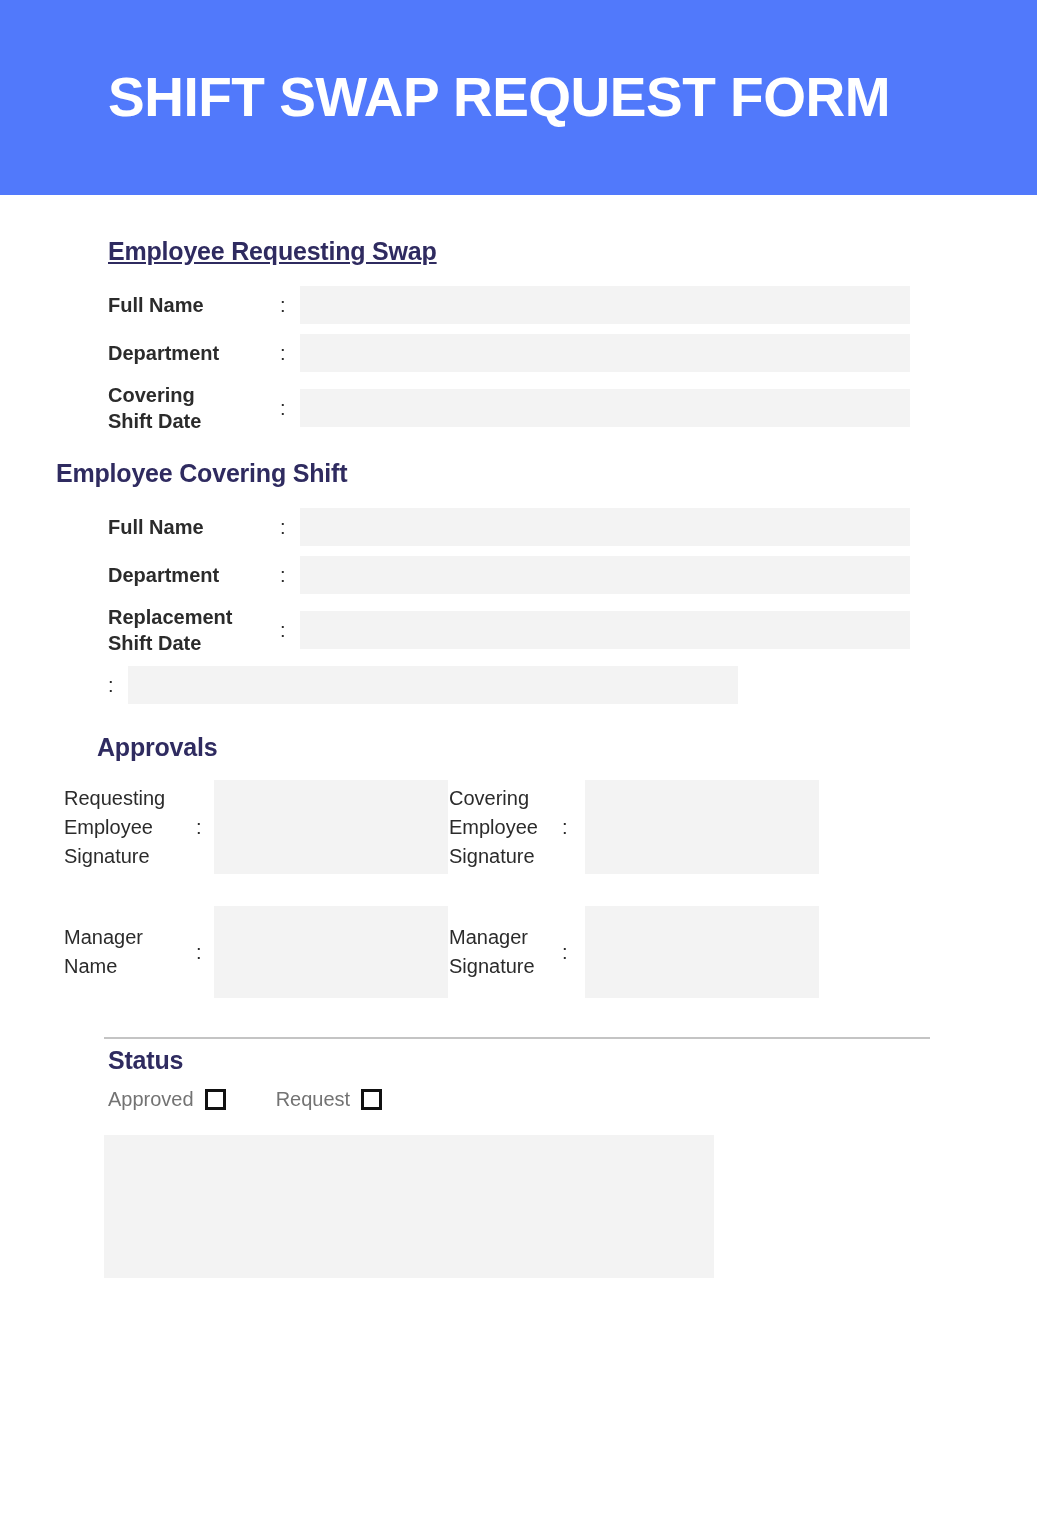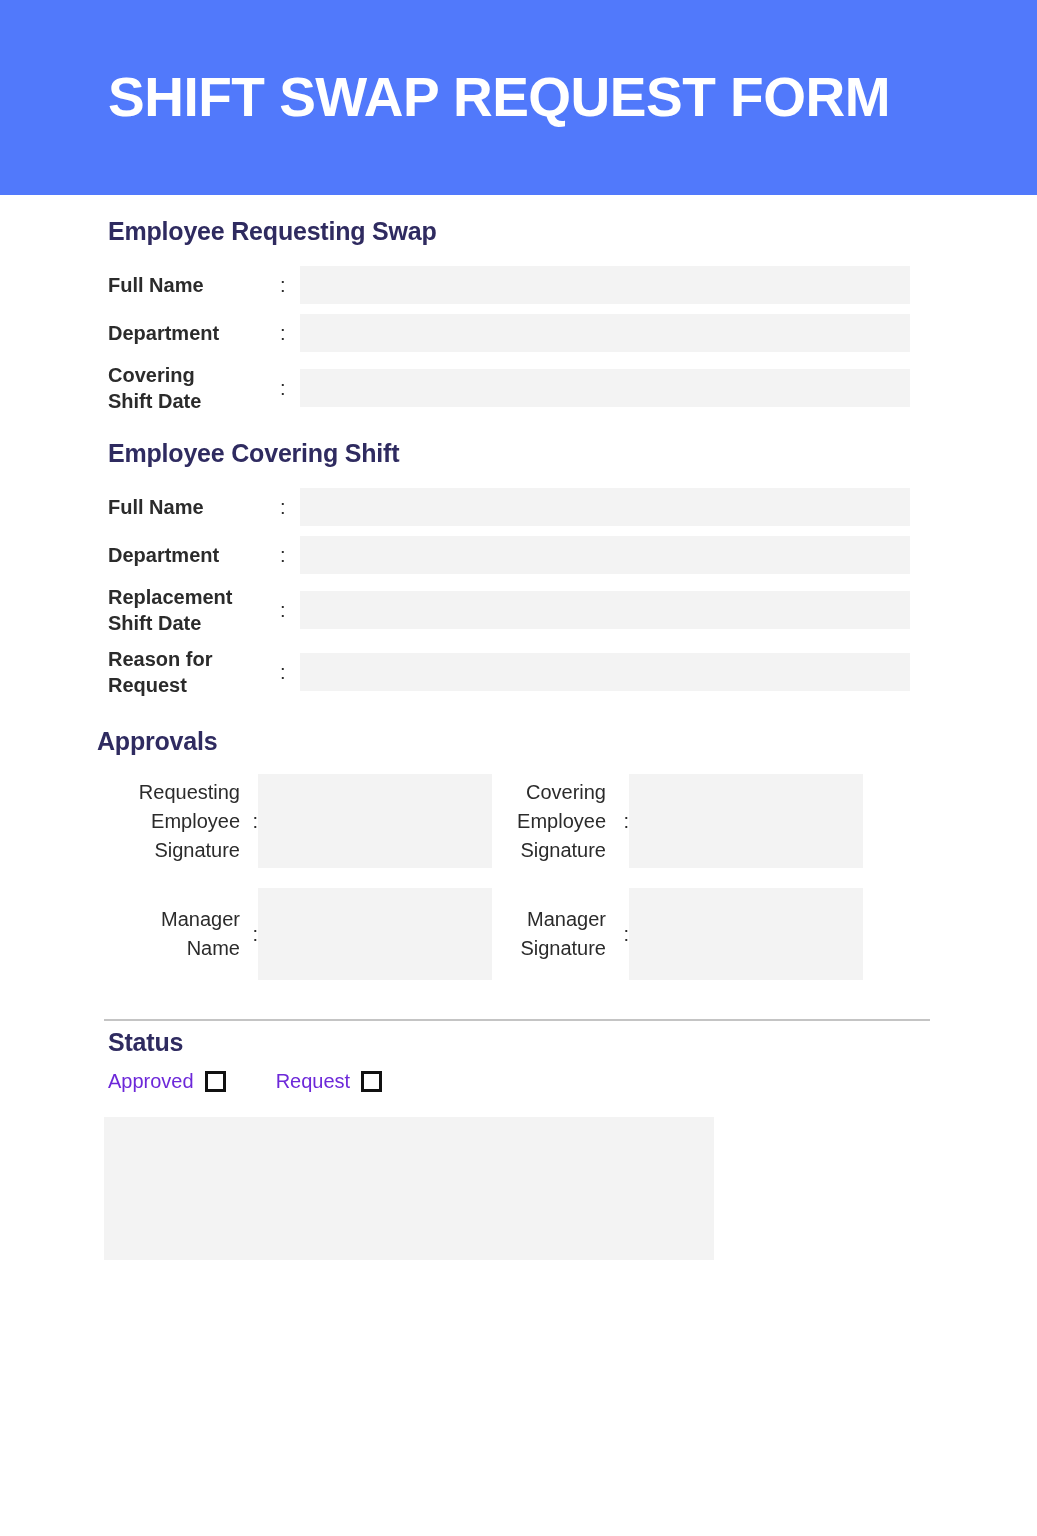--- a/index.html
+++ b/index.html
@@ -87,36 +87,35 @@
   }
 
   
   .sec-main {
     padding-left: 108px;
   }
   .sec-main .field-box {
     width: 610px;
   }
 
-  .s1-heading { margin-top: 24px; }
+  .s1-heading { margin-top: 44px; text-decoration: underline; }
   .s1-rows    { margin-top: 22px; }
   .s2-heading { margin-top: 27px; }
   .s2-rows    { margin-top: 22px; }
 
   .two-line .field-label { line-height: 26px; }
 
   
   .appr-heading { margin-top: 31px; }
   .appr-grid {
     margin-top: 20px;
-    padding-left: 108px;
+    padding-left: 64px;
     display: grid;
     grid-template-columns: 385px 1fr;
-    row-gap: 20px;
-    text-align: right;
+    row-gap: 32px;
   }
   .appr-cell {
     display: flex;
     align-items: center;
   }
   .appr-cell .appr-label {
     color: #2b2b2b;
     font-size: 20px;
     line-height: 29px;
   }
@@ -154,21 +153,21 @@
     margin-top: 14px;
     padding-left: 108px;
     display: flex;
     align-items: center;
   }
   .status-opt {
     display: flex;
     align-items: center;
   }
   .status-opt-label {
-    color: #6d28d9;
+    color: #737373;
     font-size: 20px;
     line-height: 24px;
     text-align: right;
   }
   .checkbox {
     width: 15px;
     height: 15px;
     border: 3px solid #111111;
     margin-left: 11px;
     background: #ffffff;
@@ -216,21 +215,21 @@
         <div class="field-label">
           <div>Covering</div>
           <div>Shift Date</div>
         </div>
         <div class="field-colon">:</div>
         <div class="field-box"></div>
       </div>
 
     </div>
 
-    <div class="section-heading s2-heading" style="padding-left:108px;">Employee Covering Shift</div>
+    <div class="section-heading s2-heading" style="padding-left:56px;">Employee Covering Shift</div>
 
     <div class="sec-main s2-rows">
 
       <div class="field-row">
         <div class="field-label">Full Name</div>
         <div class="field-colon">:</div>
         <div class="field-box"></div>
       </div>
 
       <div class="field-row">
@@ -242,24 +241,20 @@
       <div class="field-row two-line">
         <div class="field-label">
           <div>Replacement</div>
           <div>Shift Date</div>
         </div>
         <div class="field-colon">:</div>
         <div class="field-box"></div>
       </div>
 
       <div class="field-row two-line">
-        <div class="field-label">
-          <div>Reason for</div>
-          <div>Request</div>
-        </div>
         <div class="field-colon">:</div>
         <div class="field-box"></div>
       </div>
 
     </div>
 
     <div class="section-heading appr-heading" style="padding-left:97px;">Approvals</div>
 
     <div class="appr-grid">
 

